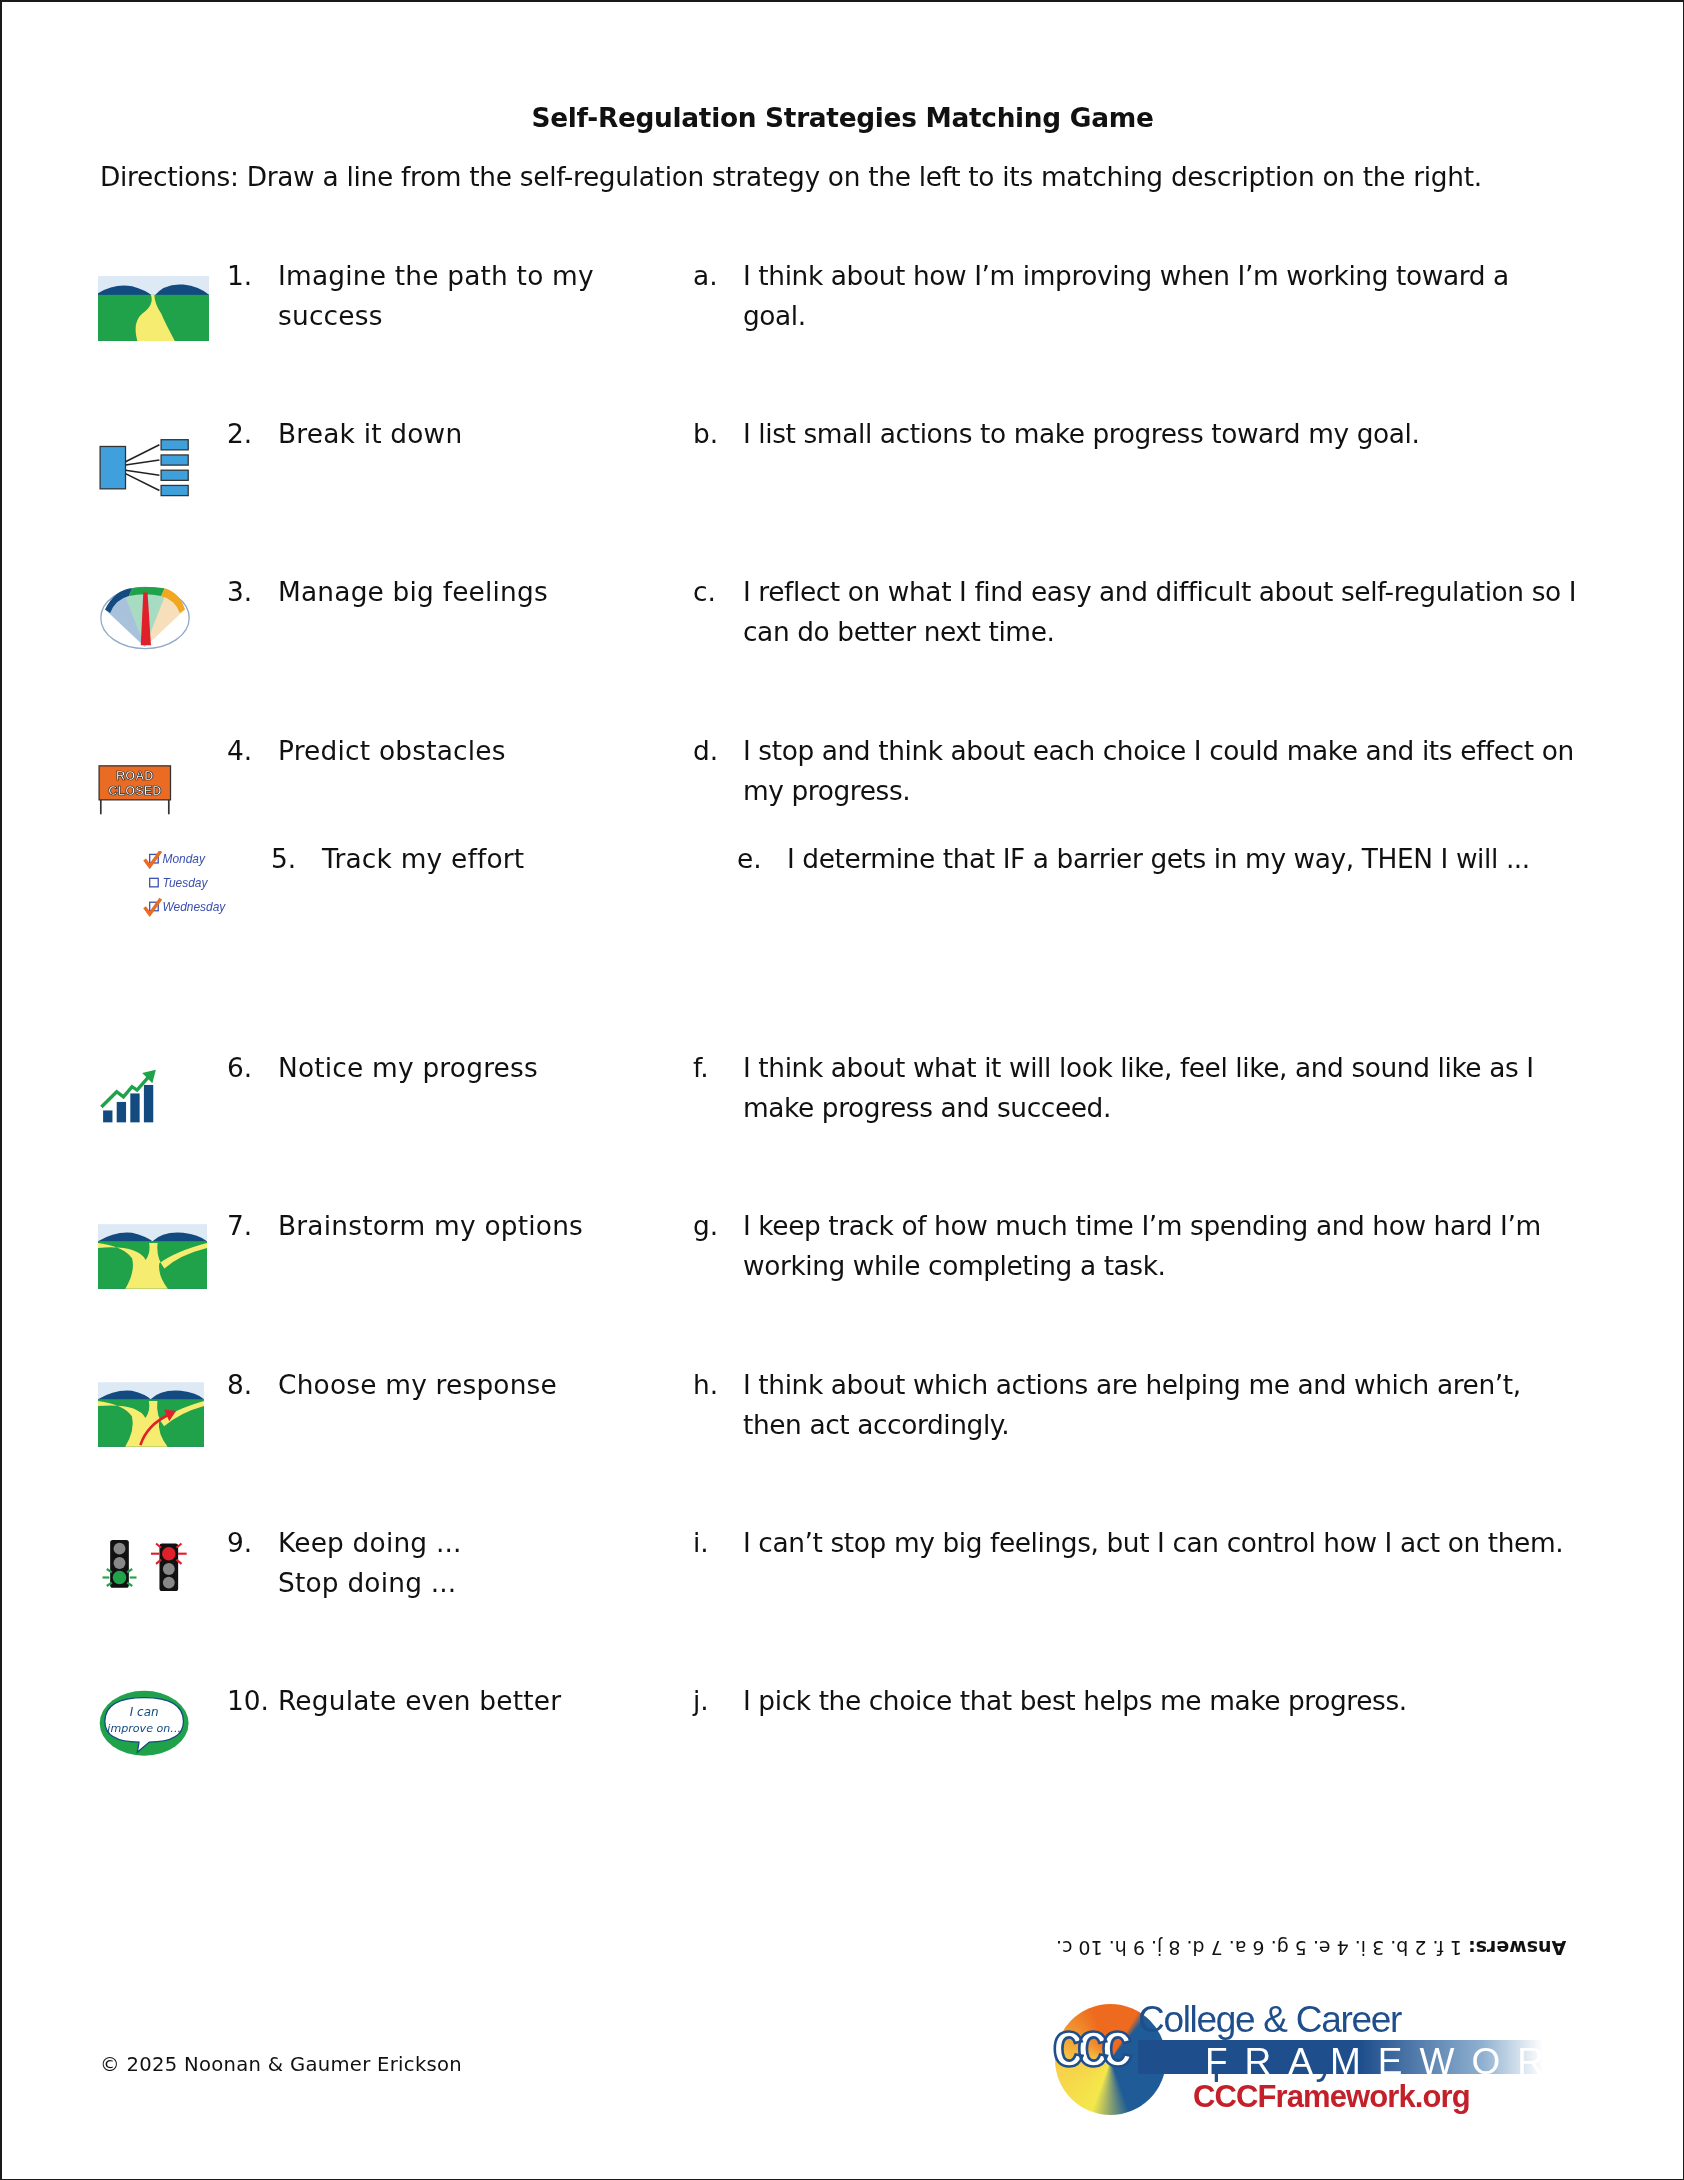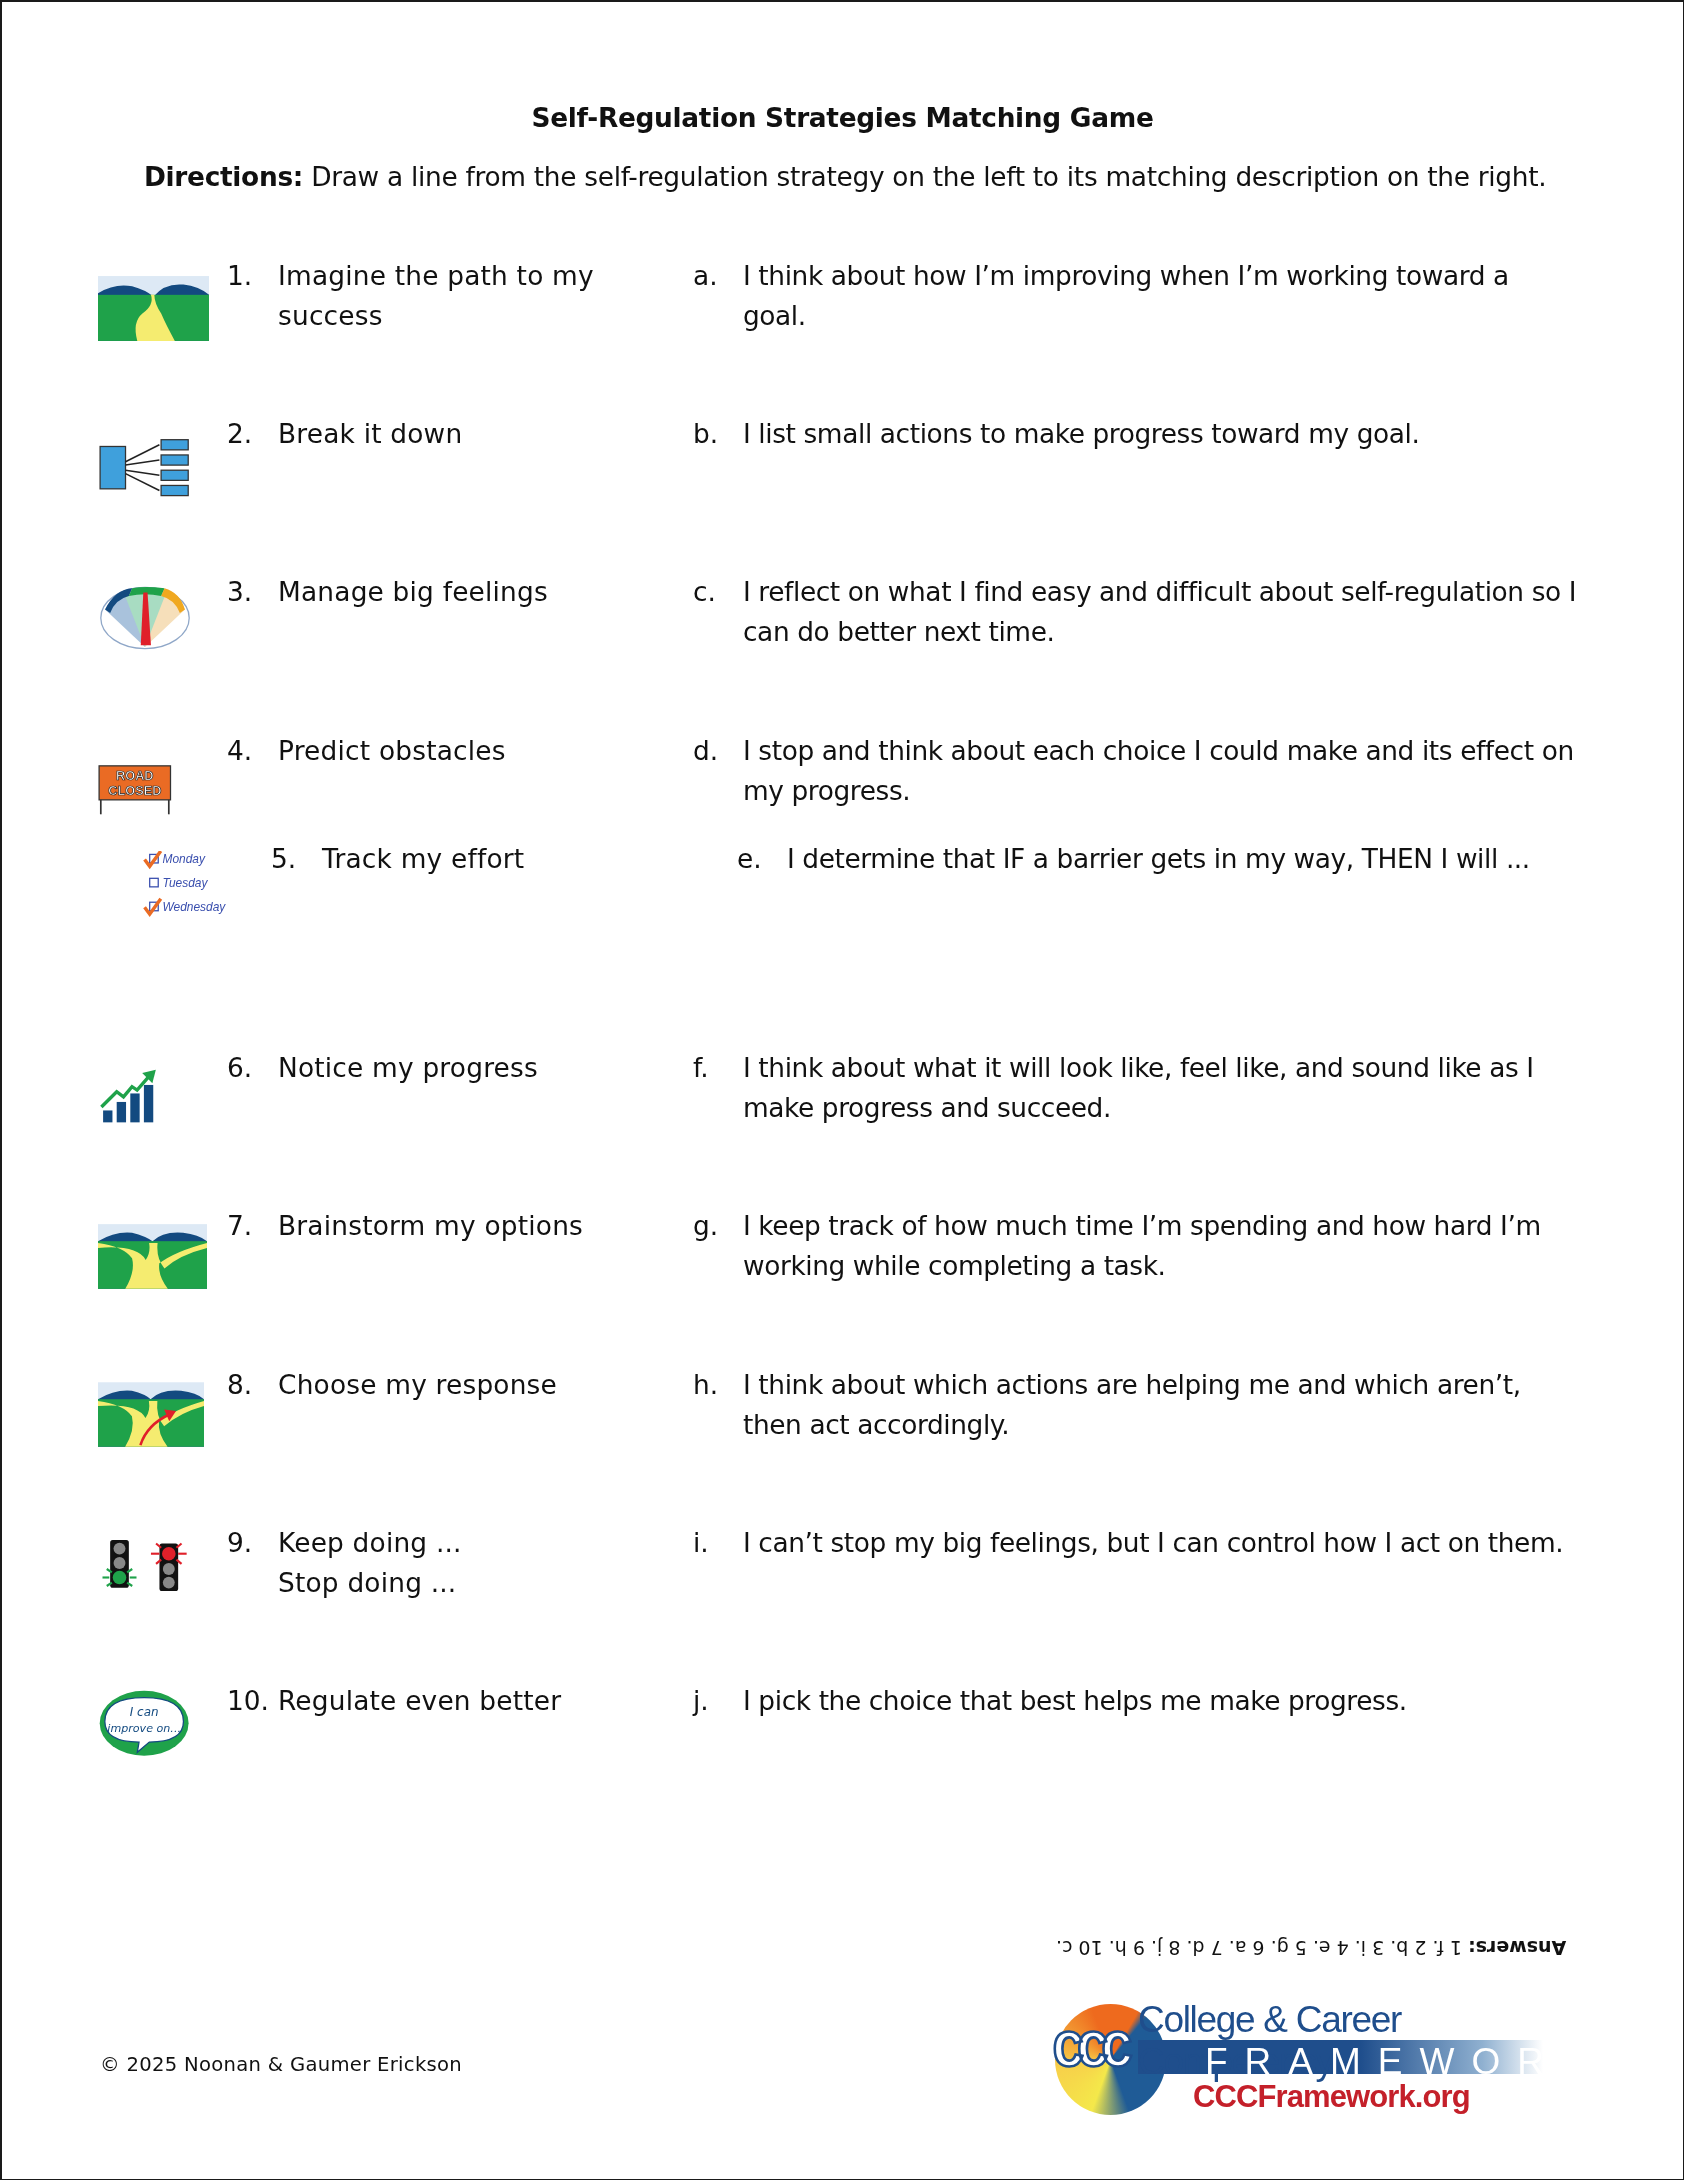--- a/index.html
+++ b/index.html
@@ -17,21 +17,21 @@
   }
   .title {
     position: absolute; left: 0; width: 1685px; top: 102px;
     text-align: center;
     font-weight: bold; font-size: 26.4px; letter-spacing: -0.3px;
   }
   .directions {
     position: absolute; left: 100px; top: 157px; width: 1465px;
     font-size: 26.4px; line-height: 40px; letter-spacing: -0.3px;
   }
-  .directions b { font-weight: bold; margin-left: 44px; }
+  .directions b { font-weight: normal; }
 
   .row { position: absolute; left: 0; width: 1685px; height: 136px; }
   .icon-box {
     position: absolute; left: 98px; top: -19px; width: 115px; height: 85px;
     display: flex; align-items: flex-end; justify-content: flex-start;
   }
   .icon-box svg { display: block; }
   .num {
     position: absolute; left: 227px; top: 0; font-size: 26.4px; line-height: 40px;
   }

